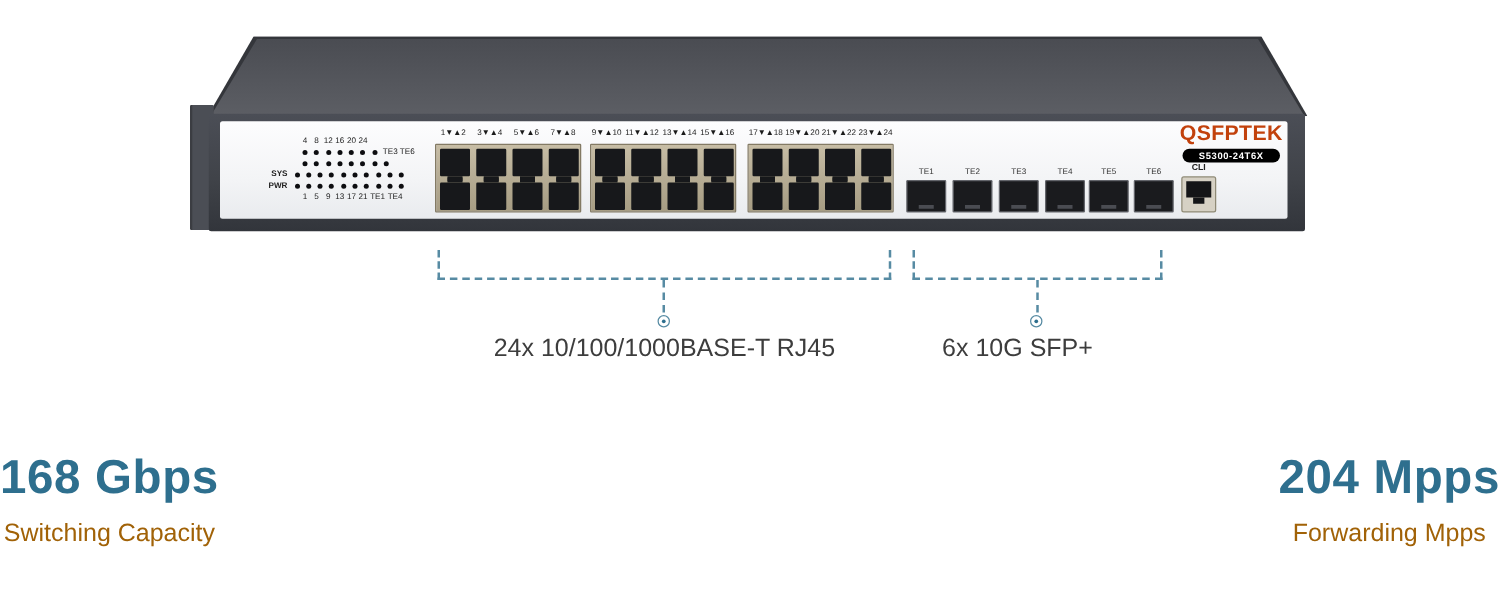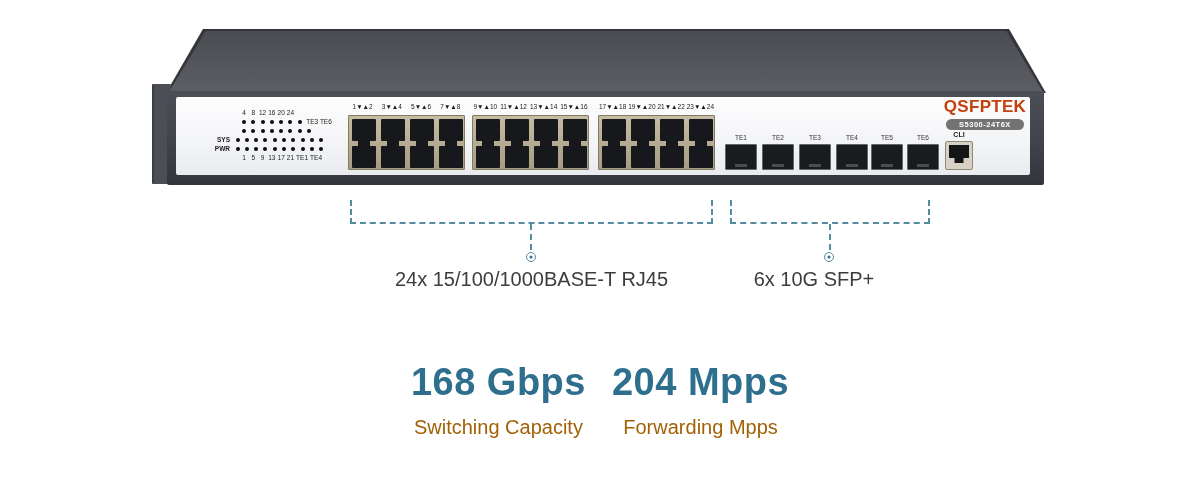--- a/index.html
+++ b/index.html
@@ -59,34 +59,34 @@
   .cli-port{margin:2px auto 0;width:28px;height:29px;background:#d6d1c4;border:1px solid #8f8a76;
     border-radius:2px;box-sizing:border-box;position:relative;}
   .cli-port::before{content:'';position:absolute;top:3px;left:50%;transform:translateX(-50%);
     width:20px;height:13px;background:#141517;}
   .cli-port::after{content:'';position:absolute;top:16px;left:50%;transform:translateX(-50%);
     width:9px;height:5px;background:#141517;}
 
   
   .brand{left:930px;top:97px;width:110px;text-align:center;font-size:17px;font-weight:700;
     letter-spacing:0.3px;color:#c2410c;}
-  .model-badge{left:946px;top:119px;width:78px;height:11px;border-radius:5.5px;background:#737373;
+  .model-badge{left:946px;top:119px;width:78px;height:11px;border-radius:5.5px;background:#000000;
     color:#ffffff;font-size:7.5px;font-weight:bold;letter-spacing:0.5px;text-align:center;line-height:11px;}
 
   
   .bracket{top:200px;height:24px;border-left:2px dashed #578ba3;border-right:2px dashed #578ba3;
     border-bottom:2px dashed #578ba3;box-sizing:border-box;}
   .drop{top:224px;height:26px;width:0;border-left:2px dashed #578ba3;}
   .ring{top:252px;width:10px;height:10px;border:1.5px solid #578ba3;border-radius:50%;box-sizing:border-box;position:absolute;}
   .ring::after{content:'';position:absolute;top:50%;left:50%;transform:translate(-50%,-50%);
     width:3px;height:3px;border-radius:50%;background:#2e6f8e;}
   .ann-label{top:268px;text-align:center;font-size:20px;color:#3d3d3d;}
 
   
-  .stats{top:360px;left:0;width:1200px;display:flex;justify-content:center;gap:26px;}
+  .stats{top:360px;left:0;width:1200px;display:flex;justify-content:space-between;gap:26px;}
   .stat{text-align:center;}
   .stat-value{font-size:38px;font-weight:700;color:#2e6f8e;letter-spacing:0.5px;line-height:44px;}
   .stat-label{margin-top:12px;font-size:20px;color:#a16207;}
 </style>
 </head>
 <body>
 
 <div class="canvas">
 
   <div class="abs top-face-edge"></div>
@@ -249,21 +249,21 @@
     <span class="cli-label">CLI</span>
     <div class="cli-port"></div>
   </div>
 
   <div class="abs brand">QSFPTEK</div>
   <div class="abs model-badge">S5300-24T6X</div>
 
   <div class="abs bracket" style="left:350px;width:363px"></div>
   <div class="abs drop" style="left:530px"></div>
   <div class="abs ring" style="left:526px"></div>
-  <div class="abs ann-label" style="left:350px;width:363px">24x 15/100/1000BASE-T RJ45</div>
+  <div class="abs ann-label" style="left:350px;width:363px">24x 10/100/1000BASE-T RJ45</div>
 
   <div class="abs bracket" style="left:730px;width:200px"></div>
   <div class="abs drop" style="left:829px"></div>
   <div class="abs ring" style="left:824px"></div>
   <div class="abs ann-label" style="left:714px;width:200px">6x 10G SFP+</div>
 
   <div class="abs stats">
     <div class="stat">
       <div class="stat-value">168 Gbps</div>
       <div class="stat-label">Switching Capacity</div>

